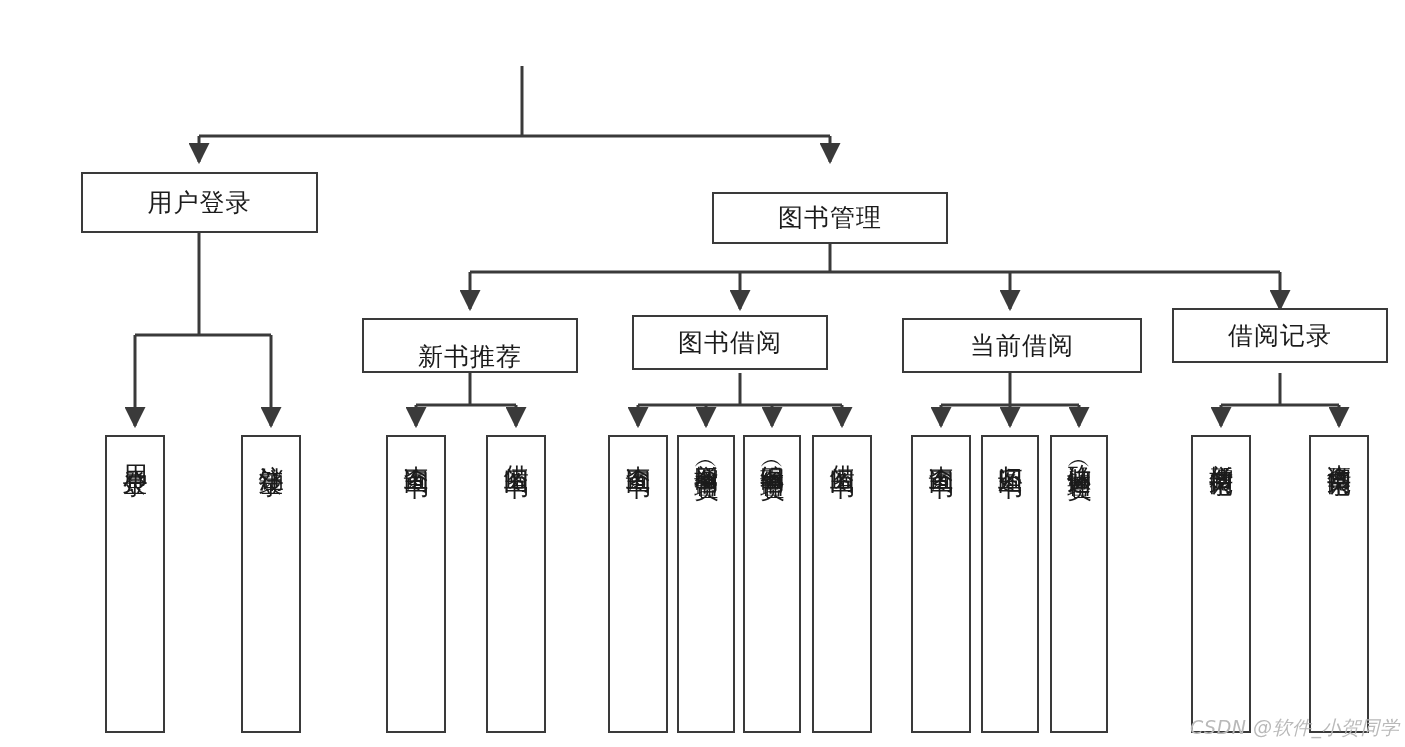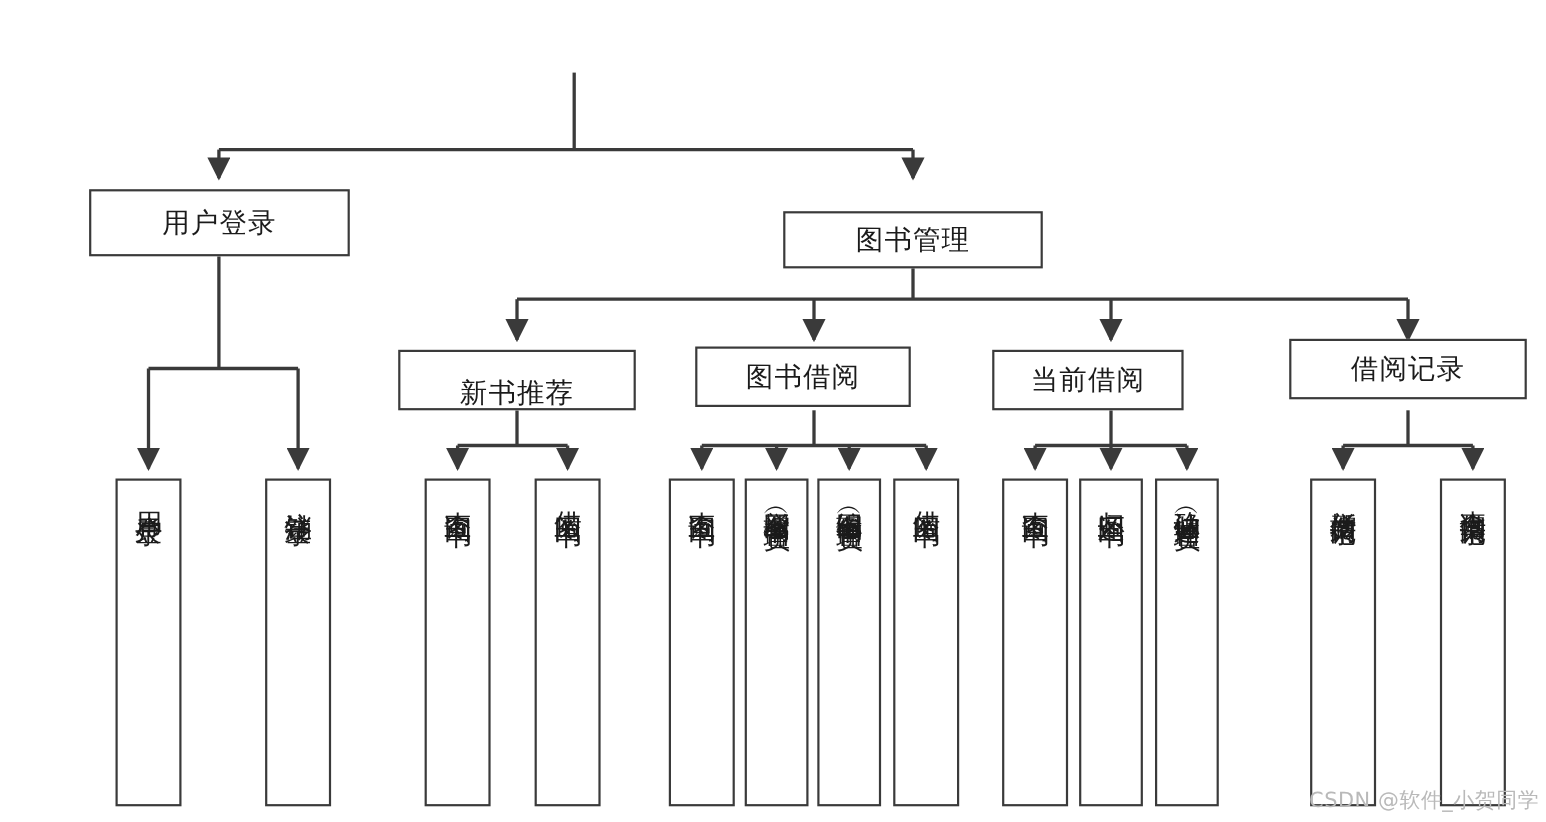--- a/index.html
+++ b/index.html
@@ -64,20 +64,21 @@
   .node.vert.tall .lbl {
     font-size: 24px;
     letter-spacing: 2px;
   }
   .watermark {
     position: absolute;
     font-size: 19px;
     color: #b9b9b9;
     white-space: nowrap;
     letter-spacing: 0.5px;
+    font-style: italic;
   }
 </style>
 </head>
 <body>
 
 <div id="canvas">
 
   <svg id="wires" viewBox="0 0 1405 747" xmlns="http://www.w3.org/2000/svg">
     <defs>
       <marker id="arrow" viewBox="0 0 10 10" refX="9" refY="5" markerWidth="7" markerHeight="7" orient="auto-start-reverse">
@@ -135,21 +136,21 @@
   <div class="node horiz" style="left:712px; top:172px; width:236px; height:52px;margin-top:20px;">
     <span class="lbl">图书管理</span>
   </div>
 
   <div class="node horiz" style="left:362px; top:318px; width:216px; height:55px;align-items:flex-end;">
     <span class="lbl">新书推荐</span>
   </div>
   <div class="node horiz" style="left:632px; top:315px; width:196px; height:55px;">
     <span class="lbl">图书借阅</span>
   </div>
-  <div class="node horiz" style="left:902px; top:318px; width:174px; height:55px;">
+  <div class="node horiz" style="left:902px; top:318px; width:240px; height:55px;">
     <span class="lbl">当前借阅</span>
   </div>
   <div class="node horiz" style="left:1172px; top:308px; width:216px; height:55px;">
     <span class="lbl">借阅记录</span>
   </div>
 
   <div class="node vert" style="left:105px; top:435px; width:60px; height:298px;">
     <span class="lbl">用户登录</span>
   </div>
   <div class="node vert" style="left:241px; top:435px; width:60px; height:298px;">

